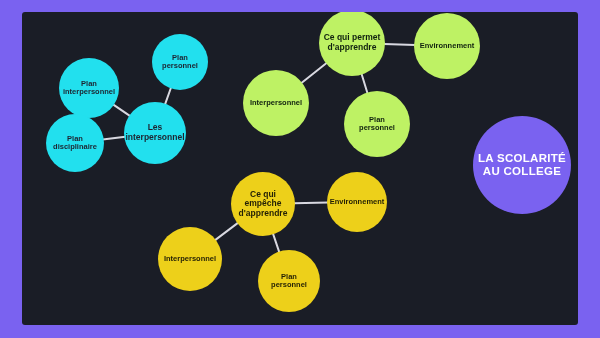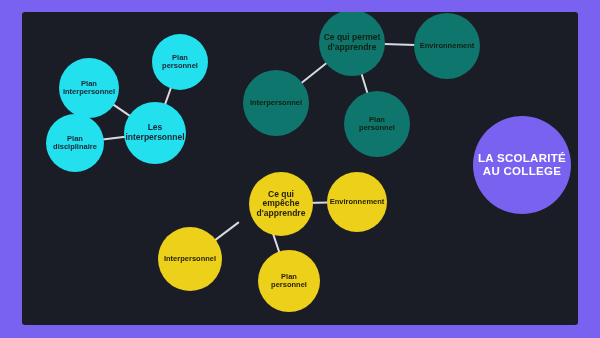--- a/index.html
+++ b/index.html
@@ -43,21 +43,21 @@
     line-height: 1.12;
     font-weight: 700;
     box-sizing: border-box;
     padding: 2px;
   }
   .node span {
     display: block;
     white-space: pre-line;
   }
   .c-cyan { background: #22e0ee; color: #1d2330; }
-  .c-green { background: #0f766e; color: #10210f; }
+  .c-green { background: #bef264; color: #10210f; }
   .c-yellow { background: #edd01a; color: #221f05; }
   .c-purple {
     background: #7a62f0;
     color: #ffffff;
     font-size: 11.5px;
     letter-spacing: 0.3px;
   }
   .t-hub { font-size: 8.5px; }
   .t-leaf { font-size: 7.5px; }
 </style>
@@ -101,21 +101,21 @@
         <div class="node c-green t-leaf" style="left: 392px; top: 1px; width: 66px; height: 66px;">
           <span>Environnement</span>
         </div>
         <div class="node c-green t-leaf" style="left: 221px; top: 58px; width: 66px; height: 66px;">
           <span>Interpersonnel</span>
         </div>
         <div class="node c-green t-leaf" style="left: 322px; top: 79px; width: 66px; height: 66px;">
           <span>Plan
 personnel</span>
         </div>
-        <div class="node c-yellow t-hub" style="left: 227px; top: 160px; width: 64px; height: 64px;">
+        <div class="node c-yellow t-hub" style="left: 209px; top: 160px; width: 64px; height: 64px;">
           <span>Ce qui
 empêche
 d'apprendre</span>
         </div>
         <div class="node c-yellow t-leaf" style="left: 305px; top: 160px; width: 60px; height: 60px;">
           <span>Environnement</span>
         </div>
         <div class="node c-yellow t-leaf" style="left: 136px; top: 215px; width: 64px; height: 64px;">
           <span>Interpersonnel</span>
         </div>

